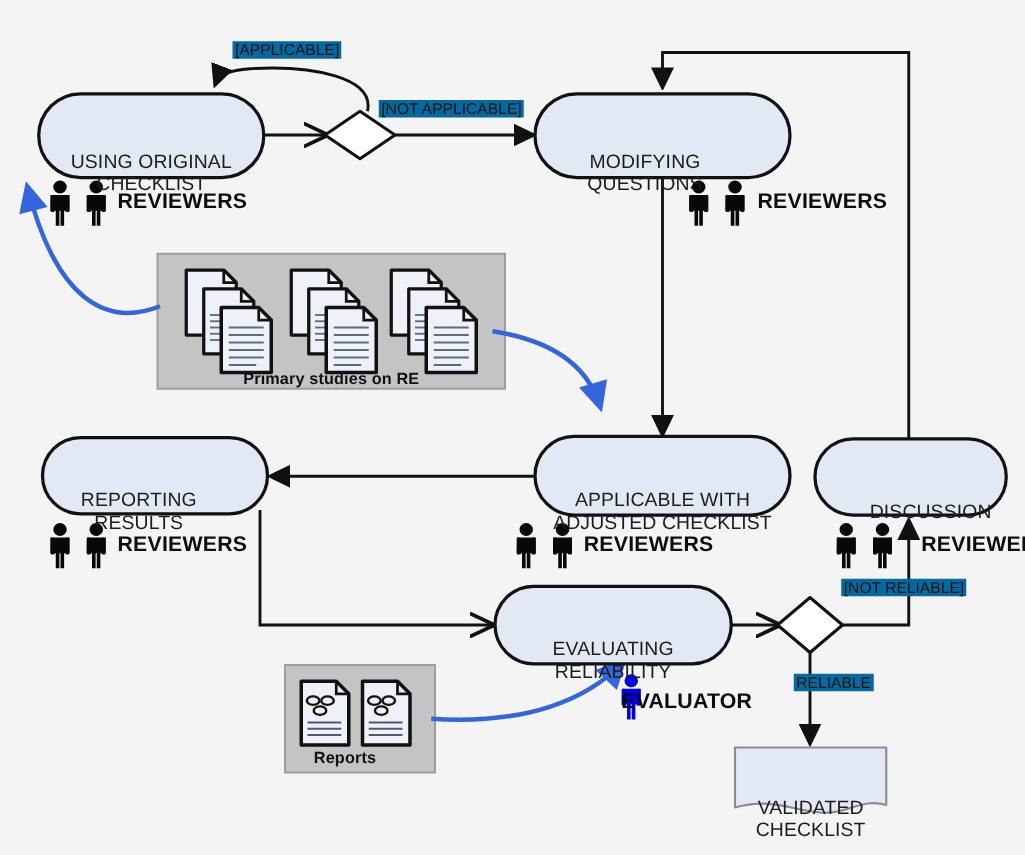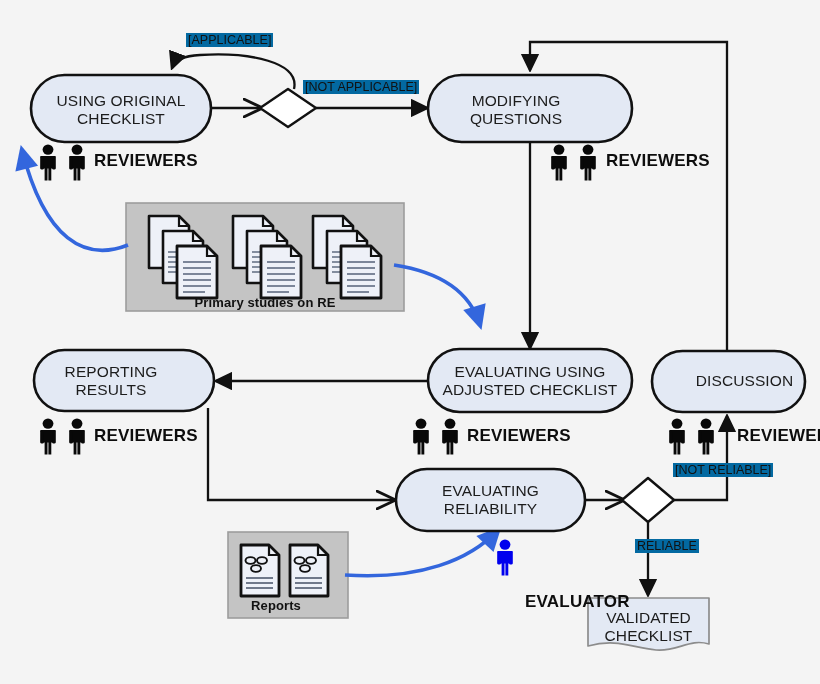--- a/index.html
+++ b/index.html
@@ -18,20 +18,21 @@
     color:#1a1a1a;
     white-space:nowrap;
     pointer-events:none;
   }
   .node-text{
     font-size:15.5px;
     letter-spacing:.1px;
     text-align:center;
     line-height:18px;
     color:#1c1c1c;
+    margin-top:29px;
   }
   .actor-text{
     font-size:17px;
     font-weight:bold;
     letter-spacing:.2px;
     color:#0d0d0d;
     text-align:center;
   }
   .guard-text{
     font-size:12.5px;
@@ -288,21 +289,21 @@
     <div>MODIFYING</div>
     <div>QUESTIONS</div>
   </div>
 
   <div class="lbl node-text" style="left:21px;top:363px;width:180px;">
     <div>REPORTING</div>
     <div>RESULTS</div>
   </div>
 
   <div class="lbl node-text" style="left:428px;top:363px;width:204px;">
-    <div>EVALUATING USING</div>
+    <div>APPLICABLE WITH</div>
     <div>ADJUSTED CHECKLIST</div>
   </div>
 
   <div class="lbl node-text" style="left:668px;top:372px;width:153px;">
     <div>DISCUSSION</div>
   </div>
 
   <div class="lbl node-text" style="left:396px;top:482px;width:189px;">
     <div>EVALUATING</div>
     <div>RELIABILITY</div>
@@ -311,21 +312,21 @@
   <div class="lbl node-text" style="left:588px;top:609px;width:121px;">
     <div>VALIDATED</div>
     <div>CHECKLIST</div>
   </div>
 
   <div class="lbl actor-text" style="left:94px;top:151px;">REVIEWERS</div>
   <div class="lbl actor-text" style="left:606px;top:151px;">REVIEWERS</div>
   <div class="lbl actor-text" style="left:94px;top:426px;">REVIEWERS</div>
   <div class="lbl actor-text" style="left:467px;top:426px;">REVIEWERS</div>
   <div class="lbl actor-text" style="left:737px;top:426px;">REVIEWER</div>
-  <div class="lbl actor-text" style="left:525px;top:551px;margin-top:41px;">EVALUATOR</div>
+  <div class="lbl actor-text" style="left:497px;top:551px;">EVALUATOR</div>
 
   <div class="lbl guard-text" style="left:186px;top:33px;">[APPLICABLE]</div>
   <div class="lbl guard-text" style="left:303px;top:80px;text-align:right;">[NOT APPLICABLE]</div>
   <div class="lbl guard-text" style="left:673px;top:463px;">[NOT RELIABLE]</div>
   <div class="lbl guard-text" style="left:635px;top:539px;text-align:right;">RELIABLE</div>
 
   <div class="lbl grp-text" style="left:126px;top:295px;width:278px;text-align:center;">Primary studies on RE</div>
   <div class="lbl grp-text" style="left:228px;top:598px;width:96px;text-align:center;">Reports</div>
 
 </div>

